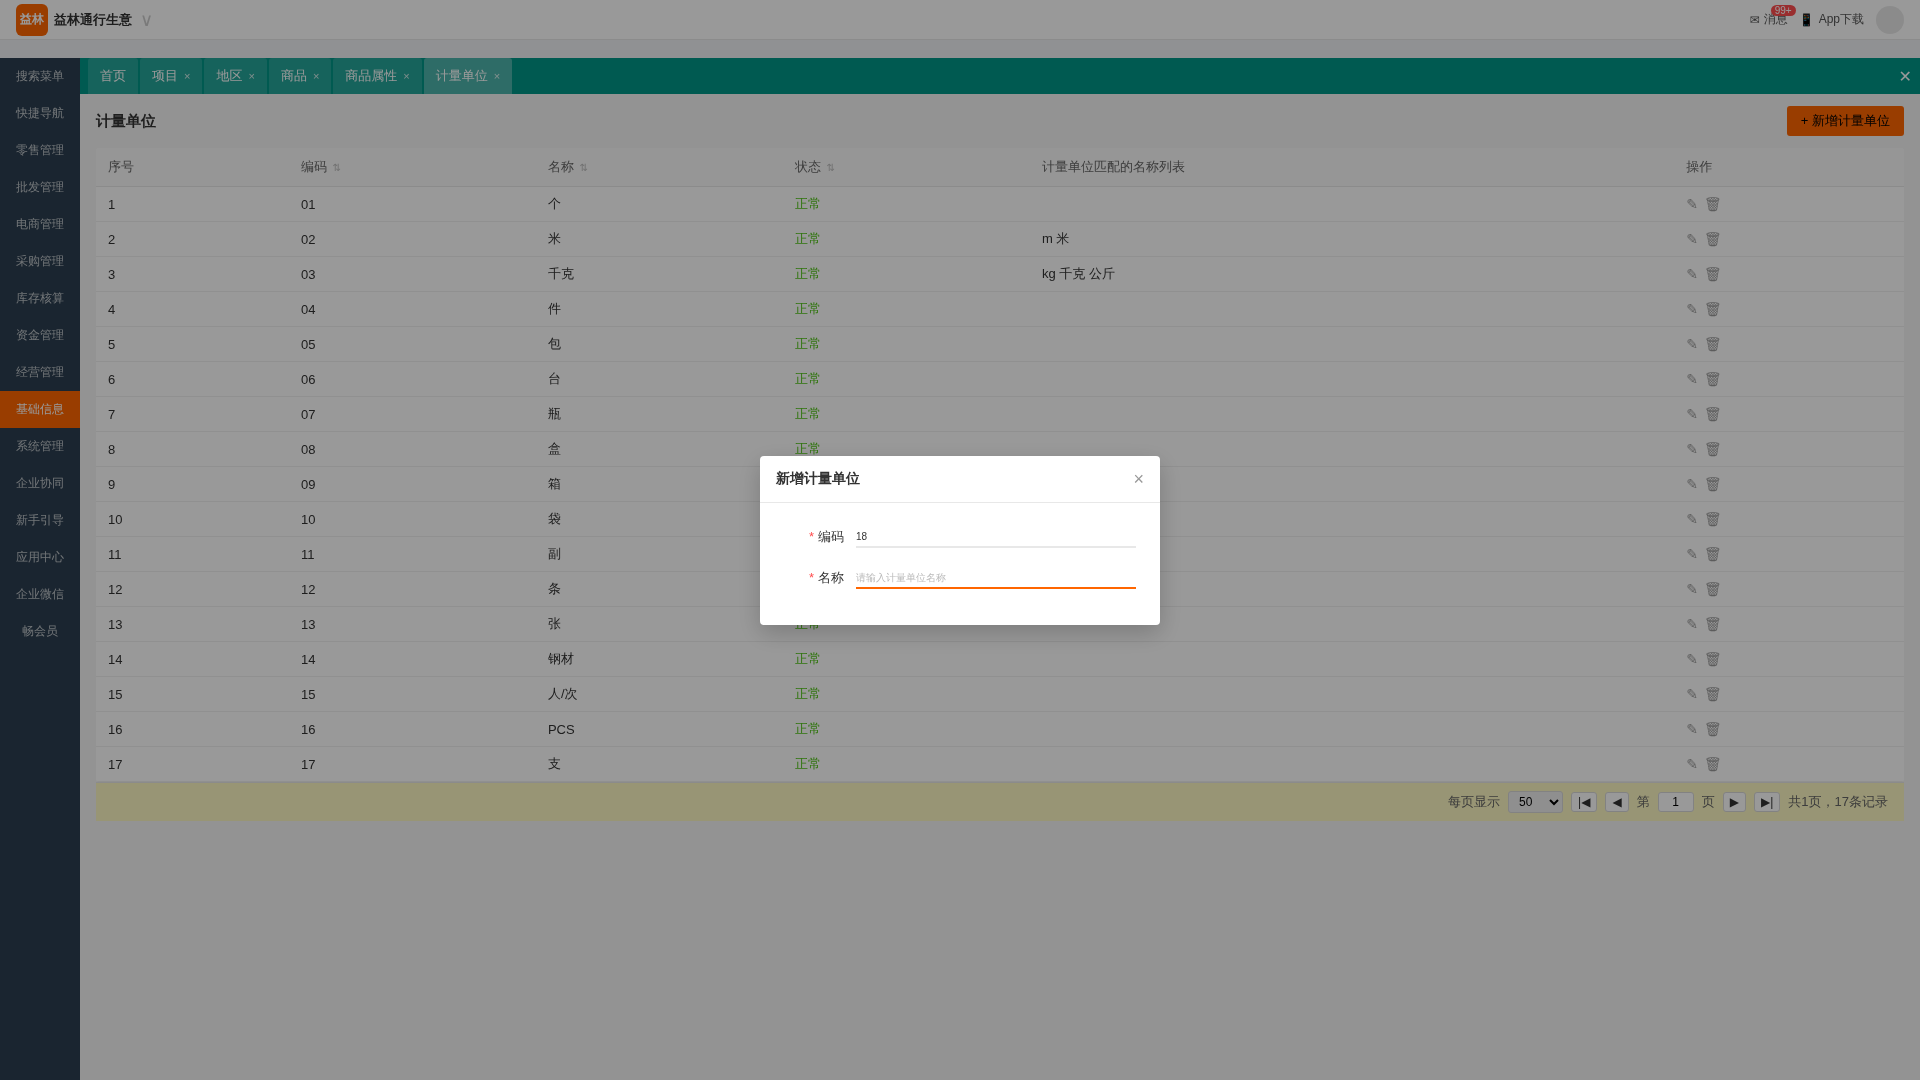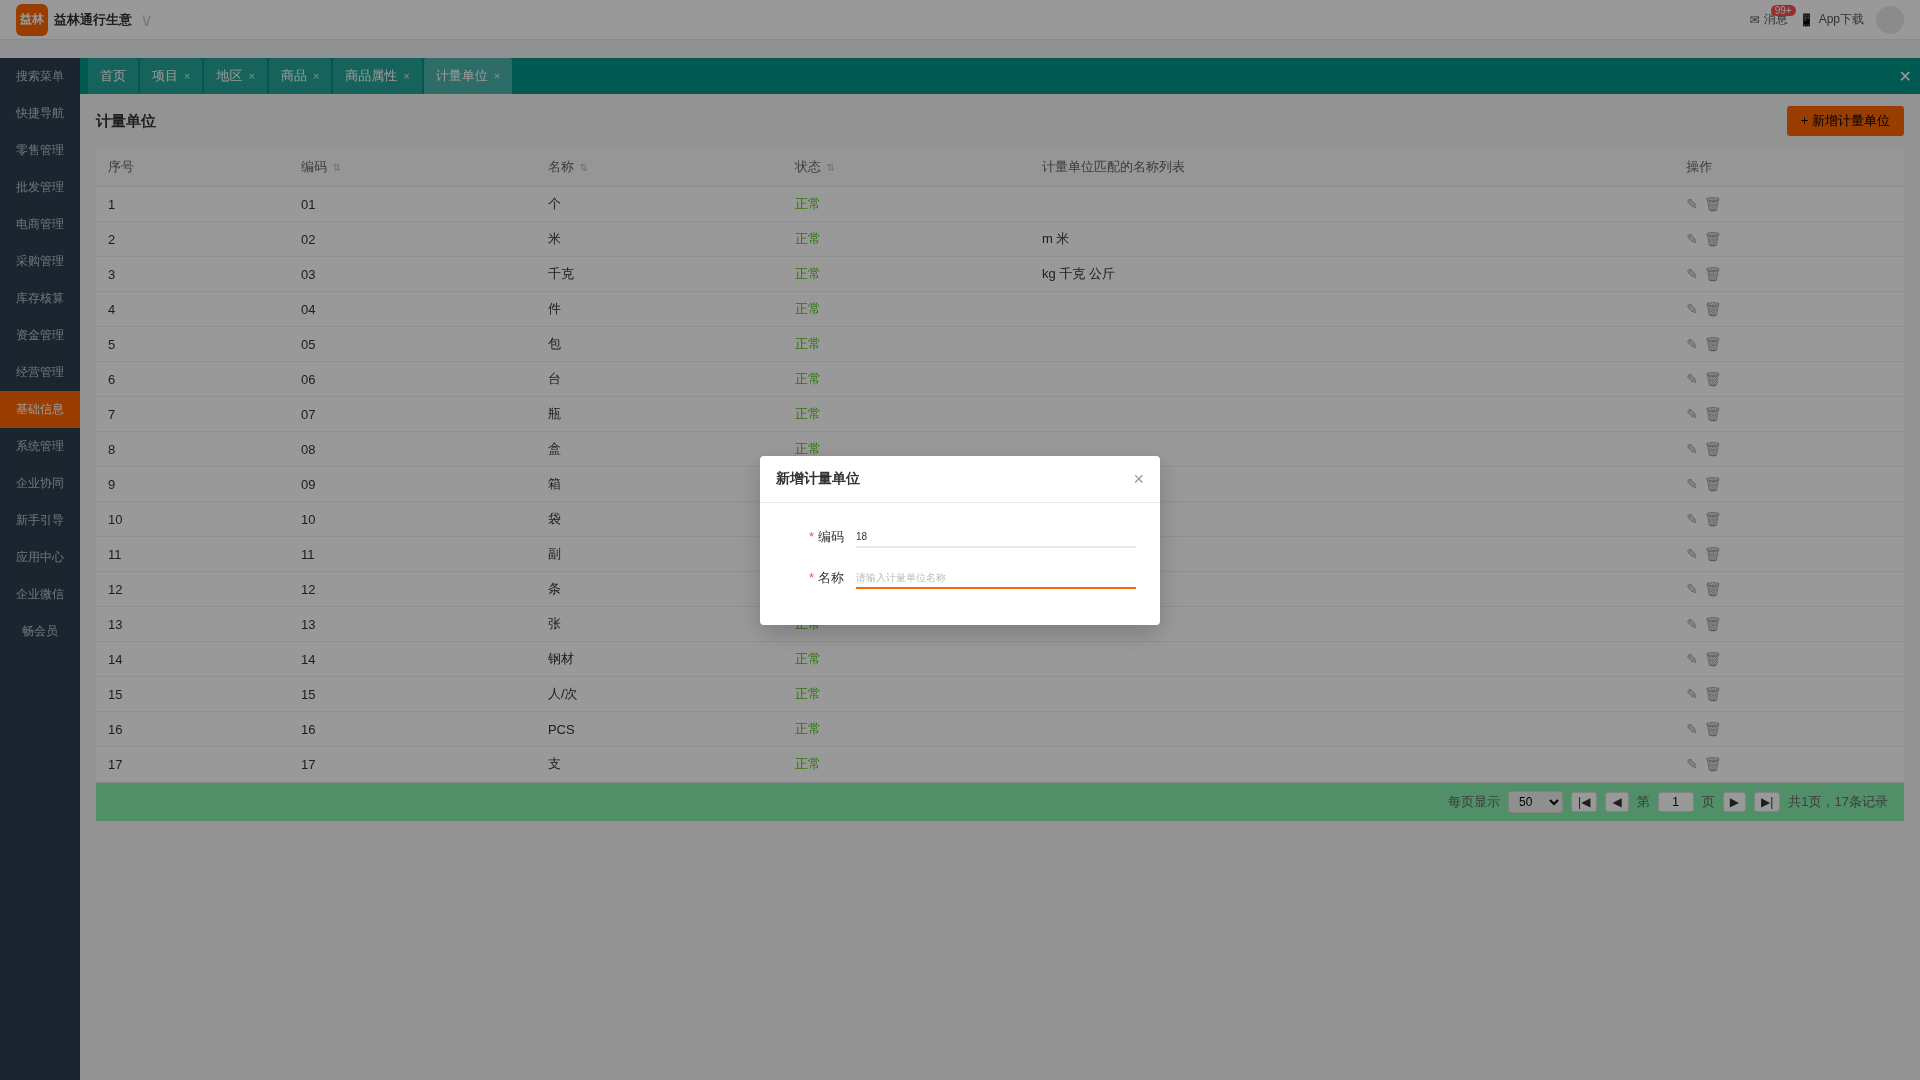--- a/index.html
+++ b/index.html
@@ -46,21 +46,21 @@
     table { width: 100%; border-collapse: collapse; }
     thead tr { background: #fafafa; }
     th { padding: 10px 12px; text-align: left; font-size: 13px; color: #666; border-bottom: 1px solid #e8e8e8; font-weight: normal; }
     th .sort-icon { color: #bbb; font-size: 10px; margin-left: 2px; }
     td { padding: 8px 12px; border-bottom: 1px solid #f0f0f0; font-size: 13px; color: #333; }
     .status-normal { color: #52c41a; }
     .action-icons { display: flex; gap: 6px; }
     .action-icon { color: #999; cursor: pointer; font-size: 14px; }
 
     
-    .pagination-bar { background: #86efac; border-top: 1px solid #e8e8e8; padding: 8px 16px; display: flex; align-items: center; justify-content: flex-end; gap: 8px; font-size: 13px; color: #666; }
+    .pagination-bar { background: #fef9c3; border-top: 1px solid #e8e8e8; padding: 8px 16px; display: flex; align-items: center; justify-content: flex-end; gap: 8px; font-size: 13px; color: #666; }
     .page-select { border: 1px solid #d9d9d9; border-radius: 3px; padding: 2px 6px; font-size: 12px; }
     .page-btn { border: 1px solid #d9d9d9; background: white; padding: 2px 6px; border-radius: 3px; cursor: pointer; font-size: 12px; color: #333; }
     .page-input { border: 1px solid #d9d9d9; border-radius: 3px; padding: 2px 4px; width: 36px; text-align: center; font-size: 12px; }
 
     
     .overlay { position: fixed; top: 0; left: 0; width: 100%; height: 100%; background: rgba(0,0,0,0.4); z-index: 100; display: flex; align-items: center; justify-content: center; }
     .modal { background: white; border-radius: 4px; width: 400px; box-shadow: 0 8px 24px rgba(0,0,0,0.2); }
     .modal-header { padding: 14px 16px; border-bottom: 1px solid #e8e8e8; display: flex; align-items: center; justify-content: space-between; }
     .modal-title { font-size: 14px; font-weight: bold; color: #333; }
     .modal-close { color: #999; cursor: pointer; font-size: 18px; line-height: 1; }

